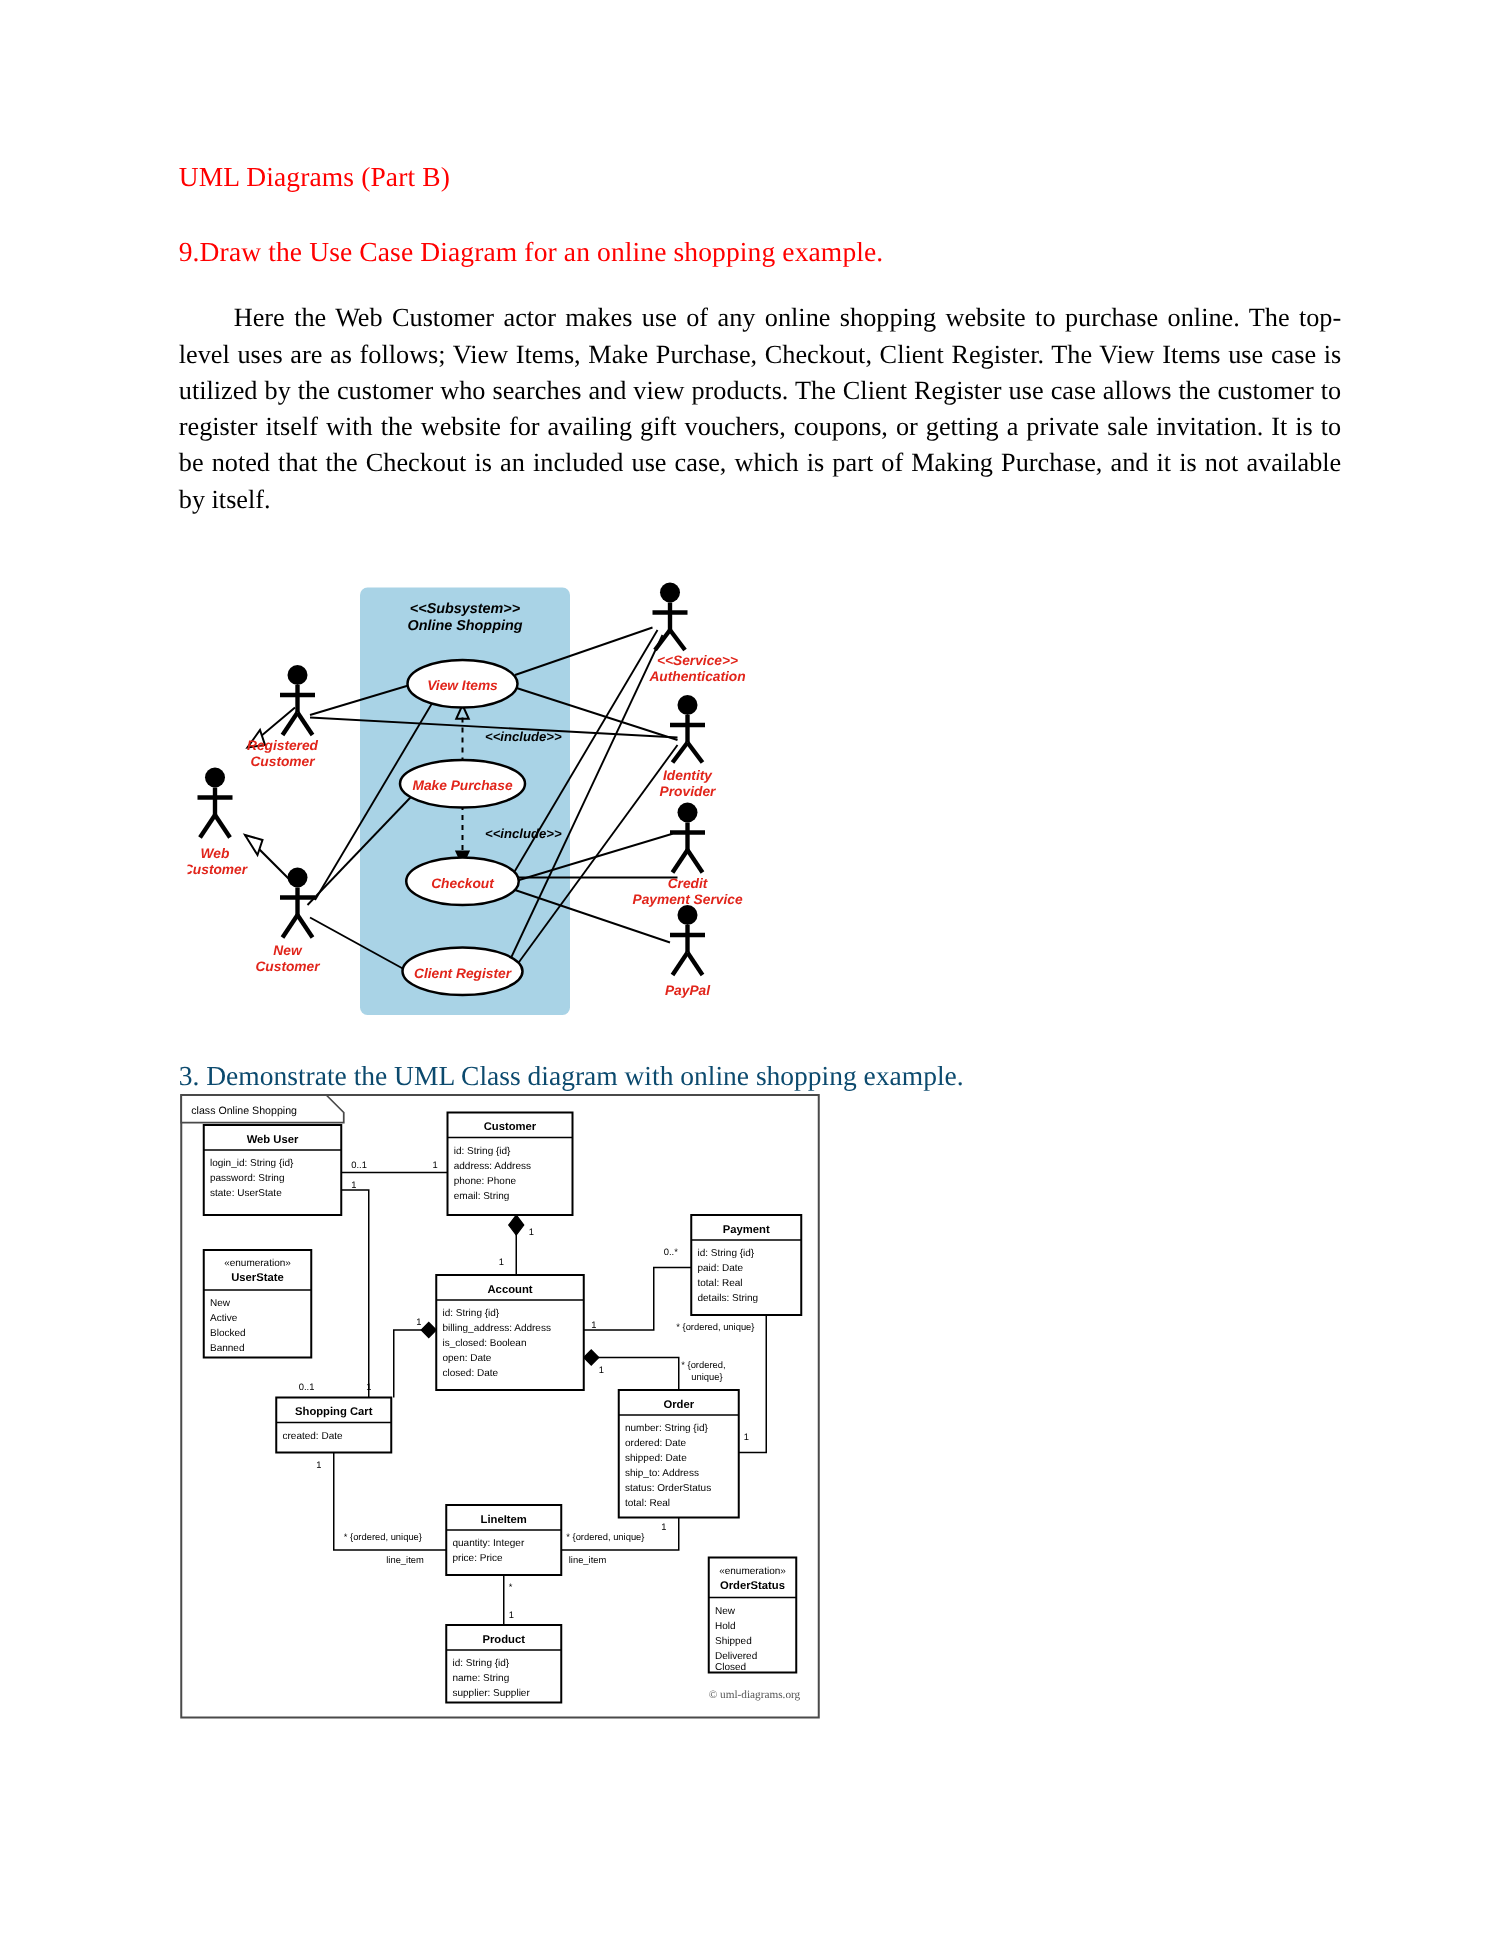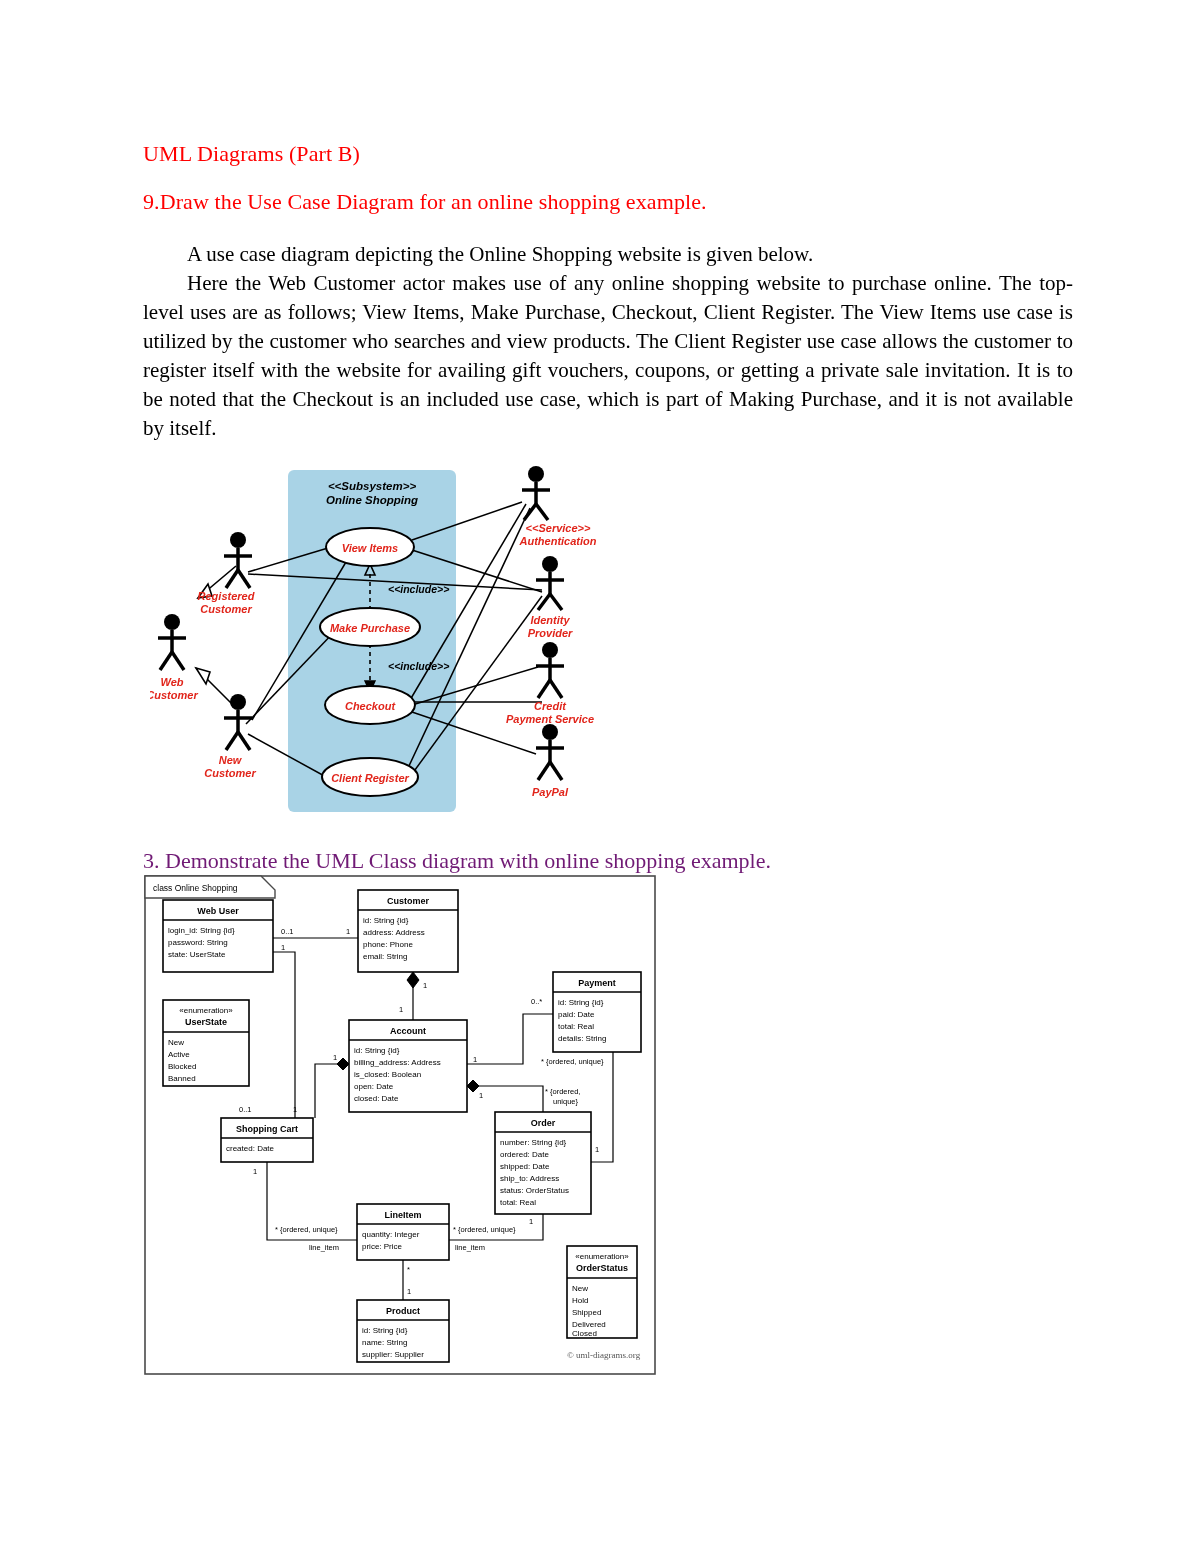--- a/index.html
+++ b/index.html
@@ -25,21 +25,21 @@
 
   
   .heading-red {
     position: absolute;
     color: #ff0000;
     font-size: 22px;
     line-height: 1.25;
     white-space: nowrap;
     letter-spacing: 0.1px;
   }
-  #title-main  { left: 143px; top: 140px; }
+  #title-main  { left: 143px; top: 128px; }
   #q1-heading  { left: 143px; top: 188px; }
 
   #body-para {
     position: absolute;
     left: 143px;
     top: 240px;
     width: 930px;
     font-size: 21px;
     line-height: 29px;
     text-align: justify;
@@ -47,21 +47,21 @@
     color: #000000;
   }
   #body-para .indent { display: inline-block; width: 44px; }
   #body-para .l1 { display: block; }
 
   #q3-heading {
     position: absolute;
     left: 143px;
     top: 848px;
     font-size: 22px;
-    color: #701a75;
+    color: #0c4a6e;
     white-space: nowrap;
   }
 
   
   #usecase-figure {
     position: absolute;
     left: 150px;
     top: 462px;
     width: 460px;
     height: 355px;
@@ -82,21 +82,20 @@
 </head>
 <body>
 
 <div class="page">
 
   <div class="heading-red" id="title-main">UML Diagrams (Part B)</div>
 
   <div class="heading-red" id="q1-heading">9.Draw the Use Case Diagram for an online shopping example.</div>
 
   <div id="body-para">
-    <span class="l1"><span class="indent"></span><span>A use case diagram depicting the Online Shopping website is given below.</span></span>
     <span class="indent"></span><span>Here the Web Customer actor makes use of any online shopping website to purchase online. The top-level uses are as follows; View Items, Make Purchase, Checkout, Client Register. The View Items use case is utilized by the customer who searches and view products. The Client Register use case allows the customer to register itself with the website for availing gift vouchers, coupons, or getting a private sale invitation. It is to be noted that the Checkout is an included use case, which is part of Making Purchase, and it is not available by itself.</span>
   </div>
 
   <div id="usecase-figure">
     <svg id="usecase-svg" width="460" height="355" viewBox="0 0 460 355" xmlns="http://www.w3.org/2000/svg">
 
       <rect x="138" y="8" width="168" height="342" rx="6" ry="6" fill="#a9d3e6" stroke="none"></rect>
 
       <text x="222" y="28" text-anchor="middle" font-family="'Liberation Sans',sans-serif" font-size="11.5" font-weight="bold" fill="#000">&lt;&lt;Subsystem&gt;&gt;</text>
       <text x="222" y="42" text-anchor="middle" font-family="'Liberation Sans',sans-serif" font-size="11.5" font-weight="bold" fill="#000">Online Shopping</text>

